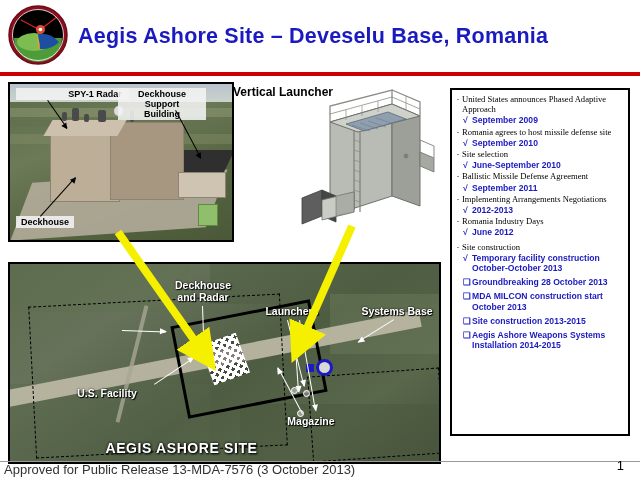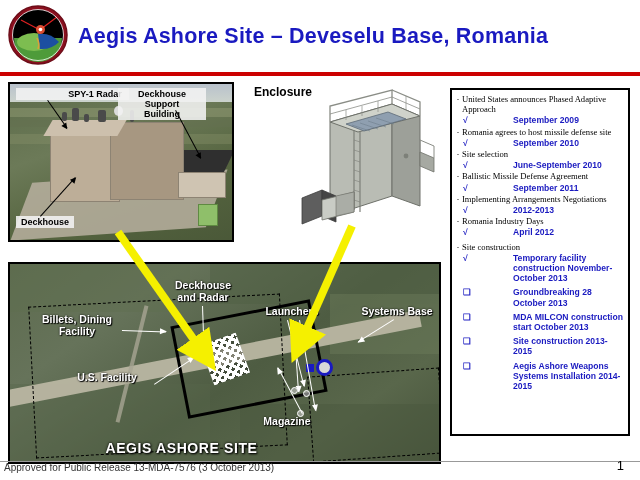--- a/index.html
+++ b/index.html
@@ -53,21 +53,21 @@
   
   #milestones{position:absolute;left:450px;top:88px;width:180px;height:348px;
       border:2px solid #000;background:#fff;padding:4px 4px 0 2px;
       box-sizing:border-box;}
   .ms-item{display:flex;font-size:8.6px;line-height:10.2px;margin-bottom:1px;}
   .ms-bullet{width:8px;flex:0 0 8px;text-align:center;color:#000;font-size:9px;}
   .ms-text{color:#000;flex:1;font-family:Liberation Serif, serif;}
   .ms-sub{display:flex;font-size:8.6px;line-height:10.2px;color:#1a1ac0;
       font-weight:bold;margin:0 0 1px 9px;}
   .ms-mark{flex:0 0 9px;}
-  .ms-subtext{flex:1;margin-left:41px;}
+  .ms-subtext{flex:1;}
   .ms-gap{margin-top:4px;}
 
   
   #aerial{position:absolute;left:8px;top:262px;width:429px;height:198px;
       border:2px solid #000;overflow:hidden;
       background:linear-gradient(145deg,#5d6b4e 0%,#66735a 25%,#4e5c42 55%,#59674b 78%,#46523a 100%);}
   .ae-field{position:absolute;background:rgba(110,126,92,.5);}
   #ae-runway{position:absolute;left:-6px;top:86px;width:420px;height:17px;
       background:#b9b6a2;transform:rotate(-11deg);opacity:.95;}
   #ae-taxi{position:absolute;left:120px;top:40px;width:4px;height:120px;
@@ -98,21 +98,21 @@
       color:#fff;font-size:14px;font-weight:bold;letter-spacing:.6px;
       text-shadow:0 0 3px #000,1px 1px 2px #000;}
 
   
   #yellow-layer{position:absolute;left:0;top:0;width:640px;height:480px;
       pointer-events:none;}
 
   
   #footer-rule{position:absolute;left:0;top:461px;width:640px;height:1px;
       background:#999;}
-  #release-note{position:absolute;left:4px;top:462px;font-size:10px;color:#333;}
+  #release-note{position:absolute;left:4px;top:462px;font-size:13px;color:#333;}
   #page-num{position:absolute;right:16px;top:458px;font-size:13px;color:#000;}
 </style>
 </head>
 <body>
 
 <div id="seal">
   <svg viewBox="0 0 62 62" width="62" height="62">
     <circle cx="31" cy="31" r="29" fill="#8b0f1e"></circle>
     <circle cx="31" cy="31" r="25.5" fill="#000"></circle>
     <path d="M7 34 A24 24 0 0 0 55 34 Z" fill="#4e9b3a"></path>
@@ -156,21 +156,21 @@
 
   <div class="fig-label" style="left:108px;top:4px;width:82px;">Deckhouse Support
 Building</div>
   <div class="leader" style="left:166px;top:26px;width:54px;transform:rotate(62deg);"></div>
 
   <div class="fig-label" style="left:6px;top:132px;width:52px;">Deckhouse</div>
   <div class="leader" style="left:30px;top:132px;width:52px;transform:rotate(-48deg);"></div>
 </div>
 
 <div id="vls-caption">
-  <div>Enclosure</div>
+  <div>Vertical Launcher</div>
 </div>
 
 <div id="vls-art">
   <svg viewBox="0 0 140 150" width="140" height="150">
 
     <polygon points="34,34 96,16 96,108 34,128" fill="#b9bcb4" stroke="#6e716a" stroke-width="1"></polygon>
     <polygon points="96,16 124,28 124,118 96,108" fill="#9da099" stroke="#6e716a" stroke-width="1"></polygon>
     <polygon points="34,34 62,44 124,28 96,16" fill="#cfd2ca" stroke="#6e716a" stroke-width="1"></polygon>
 
     <polygon points="50,36 92,24 110,31 68,43" fill="#8f9fb0" stroke="#5d6a76" stroke-width=".8"></polygon>
@@ -256,30 +256,30 @@
     <span class="ms-mark">√</span>
     <span class="ms-subtext">2012-2013</span>
   </div>
 
   <div class="ms-item">
     <span class="ms-bullet">·</span>
     <span class="ms-text">Romania Industry Days</span>
   </div>
   <div class="ms-sub">
     <span class="ms-mark">√</span>
-    <span class="ms-subtext">April 2012</span>
+    <span class="ms-subtext">June 2012</span>
   </div>
 
   <div class="ms-item ms-gap">
     <span class="ms-bullet">·</span>
     <span class="ms-text">Site construction</span>
   </div>
   <div class="ms-sub">
     <span class="ms-mark">√</span>
-    <span class="ms-subtext">Temporary facility construction November-October 2013</span>
+    <span class="ms-subtext">Temporary facility construction October-October 2013</span>
   </div>
   <div class="ms-sub ms-gap">
     <span class="ms-mark">❑</span>
     <span class="ms-subtext">Groundbreaking 28 October 2013</span>
   </div>
   <div class="ms-sub ms-gap">
     <span class="ms-mark">❑</span>
     <span class="ms-subtext">MDA MILCON construction start October 2013</span>
   </div>
   <div class="ms-sub ms-gap">
@@ -306,40 +306,38 @@
   <div class="ae-dashed" style="left:300px;top:108px;width:130px;height:84px;transform:rotate(-4deg);border-width:1.5px;"></div>
 
   <div id="ae-site-box"></div>
   <div id="ae-hatch"></div>
   <div id="ae-radar-dot"></div>
   <div id="ae-magazine"></div>
   <div class="ae-launcher" style="left:281px;top:123px;"></div>
   <div class="ae-launcher" style="left:293px;top:126px;"></div>
   <div class="ae-launcher" style="left:287px;top:146px;"></div>
 
-  <div class="ae-label" style="left:24px;top:50px;width:86px;">Billets, Dining
-Facility</div>
   <div class="ae-arrow" style="left:112px;top:66px;width:44px;transform:rotate(2deg);"></div>
 
   <div class="ae-label" style="left:152px;top:16px;width:82px;">Deckhouse
 and Radar</div>
   <div class="ae-arrow" style="left:193px;top:42px;width:56px;transform:rotate(88deg);"></div>
 
   <div class="ae-label" style="left:248px;top:42px;width:68px;">Launchers</div>
   <div class="ae-arrow" style="left:278px;top:56px;width:68px;transform:rotate(76deg);"></div>
   <div class="ae-arrow" style="left:284px;top:56px;width:72px;transform:rotate(86deg);"></div>
   <div class="ae-arrow" style="left:290px;top:56px;width:92px;transform:rotate(80deg);"></div>
 
   <div class="ae-label" style="left:340px;top:42px;width:94px;">Systems Base</div>
   <div class="ae-arrow" style="left:384px;top:56px;width:42px;transform:rotate(148deg);"></div>
 
-  <div class="ae-label" style="left:52px;top:108px;width:90px;text-align:center;">U.S. Facility</div>
+  <div class="ae-label" style="left:52px;top:124px;width:90px;text-align:center;">U.S. Facility</div>
   <div class="ae-arrow" style="left:144px;top:120px;width:48px;transform:rotate(-34deg);"></div>
 
-  <div class="ae-label" style="left:240px;top:152px;width:74px;">Magazine</div>
+  <div class="ae-label" style="left:264px;top:152px;width:74px;">Magazine</div>
   <div class="ae-arrow" style="left:292px;top:150px;width:52px;transform:rotate(-118deg);"></div>
 
   <div id="aerial-title">AEGIS ASHORE SITE</div>
 </div>
 
 <div id="yellow-layer">
   <svg width="640" height="480">
     <defs>
       <marker id="yhead" markerWidth="5" markerHeight="5" refX="2.4" refY="2.5" orient="auto">
         <polygon points="0,0 5,2.5 0,5" fill="#f5f000"></polygon>

